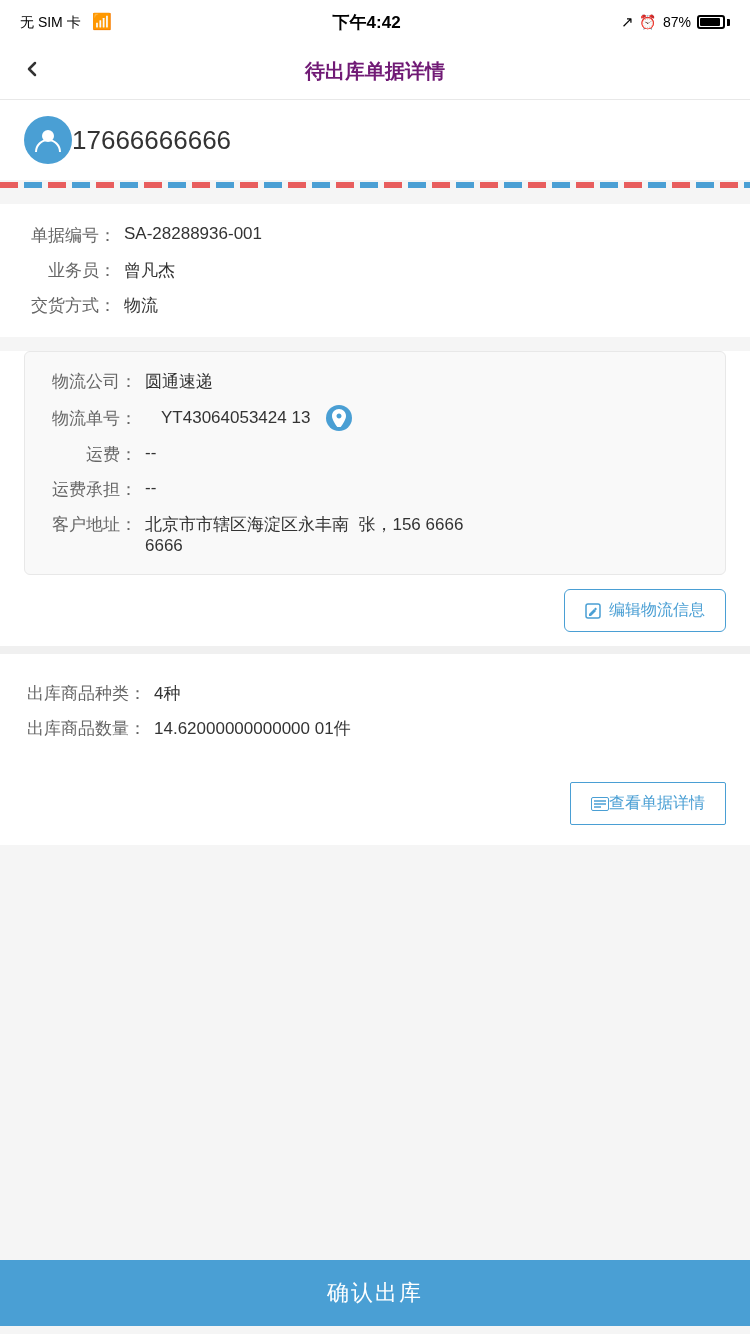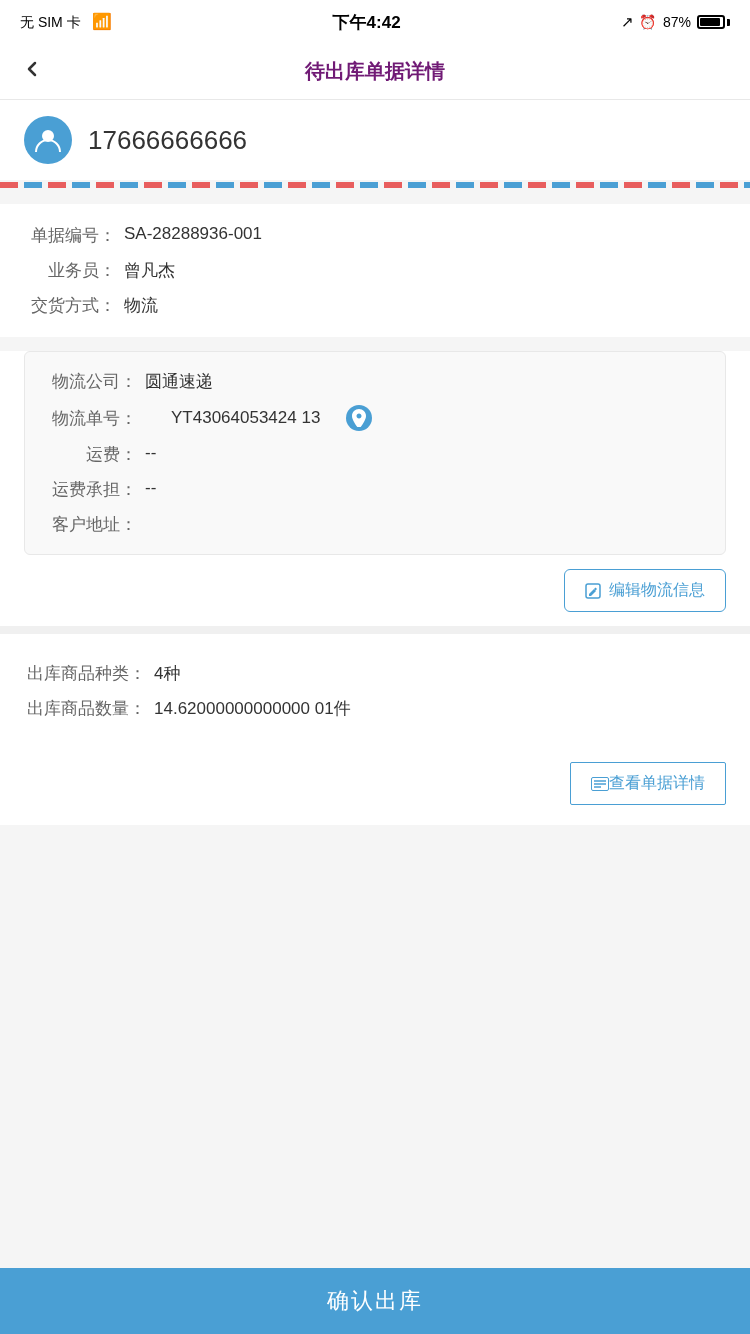--- a/index.html
+++ b/index.html
@@ -68,21 +68,20 @@
       font-weight: 600;
       color: #701a75;
     }
 
     
     .user-header {
       background: #fff;
       padding: 16px 24px;
       display: flex;
       align-items: center;
-      gap: 16px;
       margin-bottom: 2px;
     }
     .user-avatar {
       width: 48px; height: 48px;
       border-radius: 50%;
       background: #4a9fd4;
       display: flex; align-items: center; justify-content: center;
       flex-shrink: 0;
     }
     .user-avatar svg { width: 32px; height: 32px; }
@@ -136,21 +135,21 @@
       background: #f9f9f9;
       border: 1px solid #e8e8e8;
       border-radius: 6px;
       padding: 18px 20px;
       margin-top: 14px;
     }
 
     .tracking-row {
       display: flex;
       align-items: center;
-      gap: 26px;
+      gap: 16px;
     }
     .tracking-number {
       color: #333;
       font-size: 17px;
     }
     .location-icon {
       width: 26px; height: 26px;
       background: #4a9fd4;
       border-radius: 50%;
       display: flex; align-items: center; justify-content: center;
@@ -213,21 +212,21 @@
     
     .empty-area {
       flex: 1;
       background: #f5f5f5;
       min-height: 180px;
     }
 
     
     .confirm-btn-container {
       position: fixed;
-      bottom: 0;
+      bottom: 8px;
       left: 0;
       width: 750px;
       background: #4a9fd4;
       padding: 18px 16px;
       text-align: center;
       cursor: pointer;
     }
     .confirm-btn-text {
       color: #fff;
       font-size: 22px;
@@ -311,20 +310,21 @@
     <div class="info-row">
       <span class="info-label">运费：</span>
       <span class="info-value">--</span>
     </div>
     <div class="info-row">
       <span class="info-label">运费承担：</span>
       <span class="info-value">--</span>
     </div>
     <div class="info-row">
       <span class="info-label">客户地址：</span>
+      <span class="info-value">北京市市辖区海淀区永丰南&nbsp; 张，156 6666<br>6666</span>
     </div>
   </div>
 </div>
 
 <div class="edit-btn-row">
   <button class="edit-btn">
     <svg width="16" height="16" viewBox="0 0 16 16" fill="none" xmlns="http://www.w3.org/2000/svg">
       <rect x="1" y="1" width="14" height="14" rx="2" stroke="#4a9fd4" stroke-width="1.5" fill="none"></rect>
       <path d="M4 11L9 6L11 8L6 13H4V11Z" fill="#4a9fd4"></path>
       <path d="M9 6L10.5 4.5L12 6L10.5 7.5L9 6Z" fill="#4a9fd4"></path>

